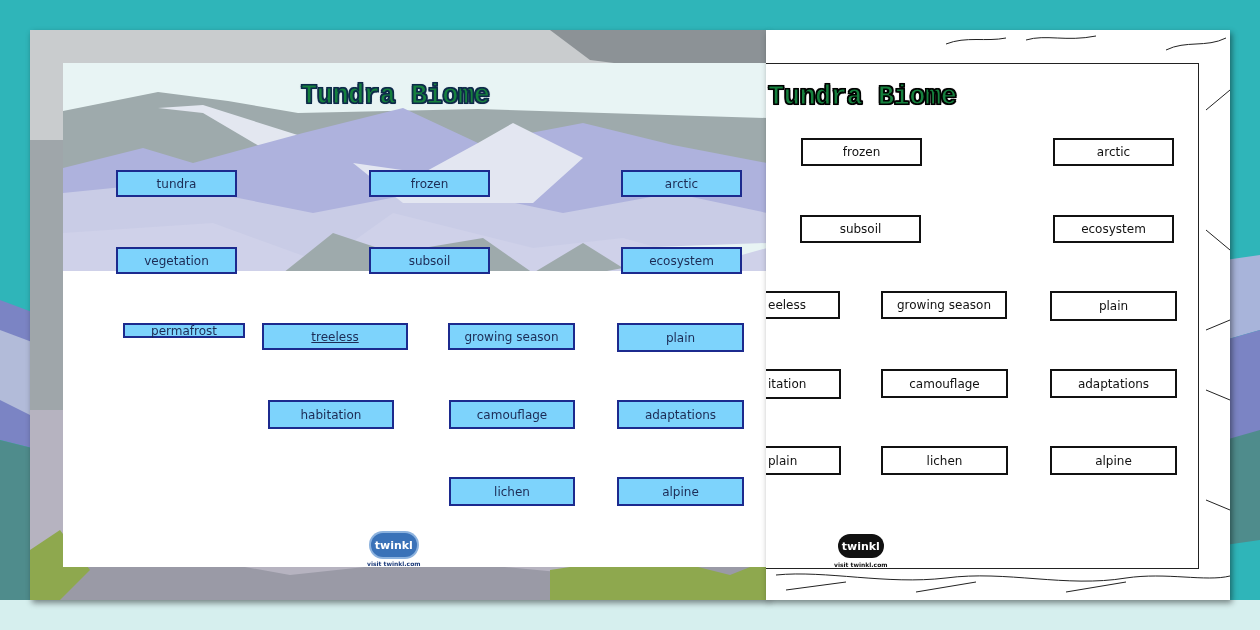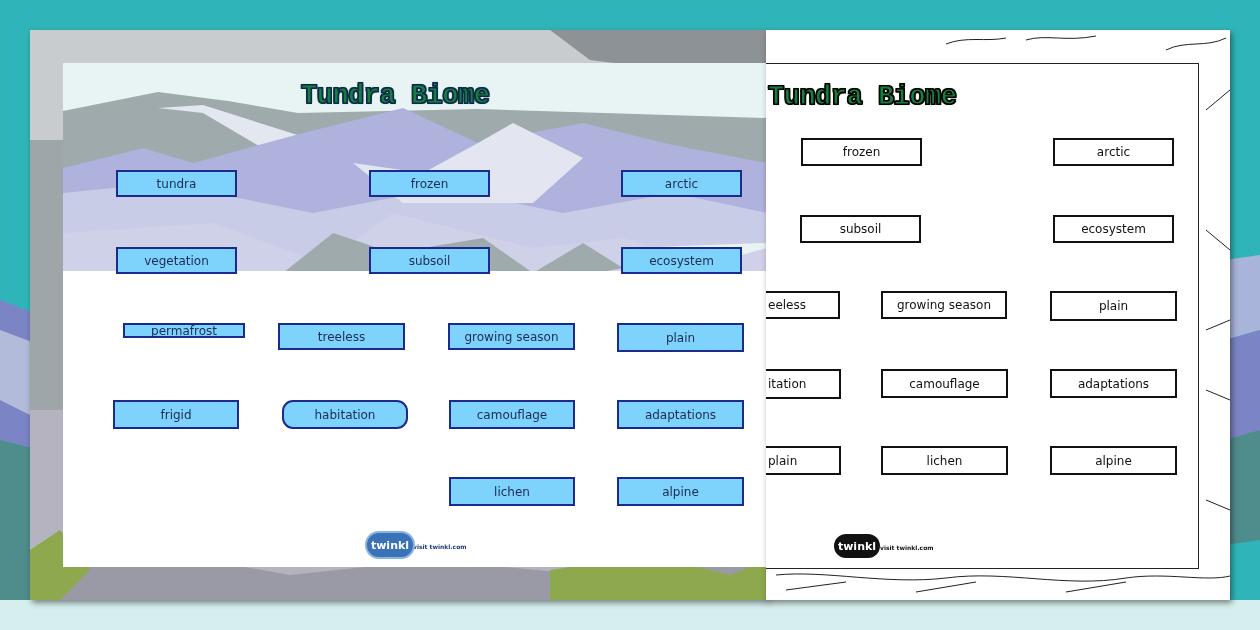--- a/index.html
+++ b/index.html
@@ -12,21 +12,21 @@
   .sheet-bw{left:766px;top:30px;width:464px;height:570px;background:#fff;}
   .inner{position:absolute;overflow:hidden;}
   .inner-color{left:33px;top:33px;width:704px;height:504px;background:#ffffff;}
   .inner-bw{left:0px;top:33px;width:432px;height:504px;background:#fff;border:1px solid #222;border-left:none;}
   .title{position:absolute;font-family:Liberation Mono, monospace;font-weight:bold;font-size:27px;letter-spacing:-0.5px;color:#15803d;white-space:nowrap;}
   .title-color{left:238px;top:18px;-webkit-text-stroke:1.2px #0e2a4a;text-shadow:0 0 2px #0e2a4a,1px 1px 0 #0e2a4a,-1px -1px 0 #0e2a4a,1px -1px 0 #0e2a4a,-1px 1px 0 #0e2a4a;}
   .title-bw{left:2px;top:18px;-webkit-text-stroke:1.2px #000;text-shadow:0 0 2px #000,1px 1px 0 #000,-1px -1px 0 #000,1px -1px 0 #000,-1px 1px 0 #000;}
   .card{position:absolute;display:flex;align-items:center;justify-content:center;font-family:"DejaVu Sans",sans-serif;font-size:12px;box-sizing:border-box;}
   .card-color{background:#7dd3fc;border:2px solid #1c2a8e;color:#1c2b55;}
   .card-bw{background:#fff;border:2px solid #111;color:#111;}
-  .logo{position:absolute;display:flex;align-items:center;}
+  .logo{position:absolute;display:flex;flex-direction:column;align-items:center;}
   .cloud{width:46px;height:24px;border-radius:14px;display:flex;align-items:center;justify-content:center;font-weight:bold;font-size:11px;color:#fff;position:relative;}
   .cloud-color{background:#3a72b8;box-shadow:0 0 0 2px #8cb2de;}
   .cloud-bw{background:#111;}
   .visit{font-size:6px;font-weight:bold;margin-top:3px;}
 </style>
 </head>
 <body>
 
 <div class="bg-top"></div>
 <div class="bg-bottom"></div>
@@ -65,26 +65,25 @@
 
     <div class="card card-color" style="left:53px;top:107px;width:121px;height:27px;">tundra</div>
     <div class="card card-color" style="left:306px;top:107px;width:121px;height:27px;">frozen</div>
     <div class="card card-color" style="left:558px;top:107px;width:121px;height:27px;">arctic</div>
 
     <div class="card card-color" style="left:53px;top:184px;width:121px;height:27px;">vegetation</div>
     <div class="card card-color" style="left:306px;top:184px;width:121px;height:27px;">subsoil</div>
     <div class="card card-color" style="left:558px;top:184px;width:121px;height:27px;">ecosystem</div>
 
     <div class="card card-color" style="left:52px;top:260px;width:122px;height:15px;margin-left:8px;">permafrost</div>
-    <div class="card card-color" style="left:215px;top:260px;width:127px;height:27px;">treeless</div>
+    <div class="card card-color" style="left:199px;top:260px;width:146px;height:27px;text-decoration:underline;">treeless</div>
     <div class="card card-color" style="left:385px;top:260px;width:127px;height:27px;">growing season</div>
     <div class="card card-color" style="left:554px;top:260px;width:127px;height:29px;">plain</div>
 
-    <div class="card card-color" style="left:50px;top:337px;width:126px;height:29px;">frigid</div>
-    <div class="card card-color" style="left:219px;top:337px;width:126px;height:29px;border-radius:11px;">habitation</div>
+    <div class="card card-color" style="left:205px;top:337px;width:126px;height:29px;">habitation</div>
     <div class="card card-color" style="left:386px;top:337px;width:126px;height:29px;">camouflage</div>
     <div class="card card-color" style="left:554px;top:337px;width:127px;height:29px;">adaptations</div>
 
     <div class="card card-color" style="left:386px;top:414px;width:126px;height:29px;">lichen</div>
     <div class="card card-color" style="left:554px;top:414px;width:127px;height:29px;">alpine</div>
 
     <div class="logo" style="left:304px;top:470px;">
       <div class="cloud cloud-color">twinkl</div>
       <div class="visit" style="color:#1c3b7a;">visit twinkl.com</div>
     </div>

